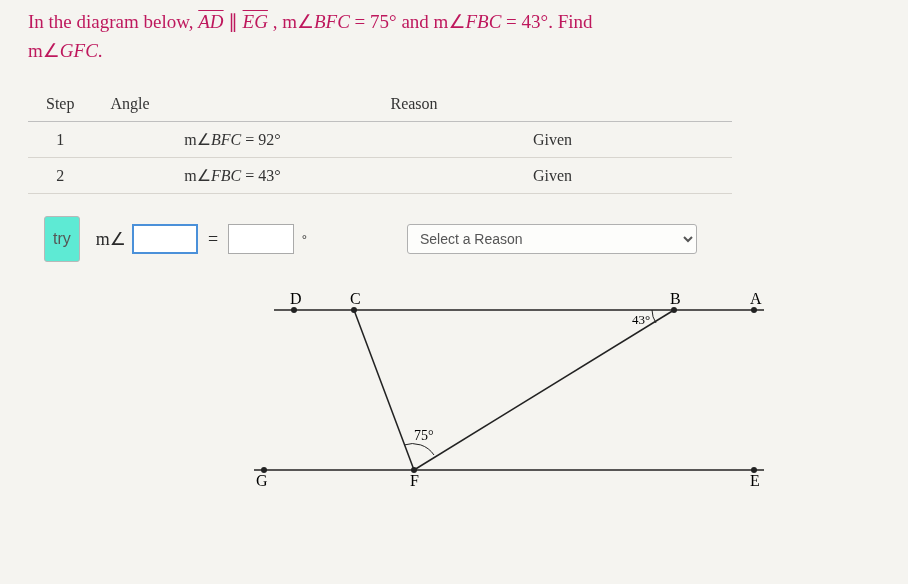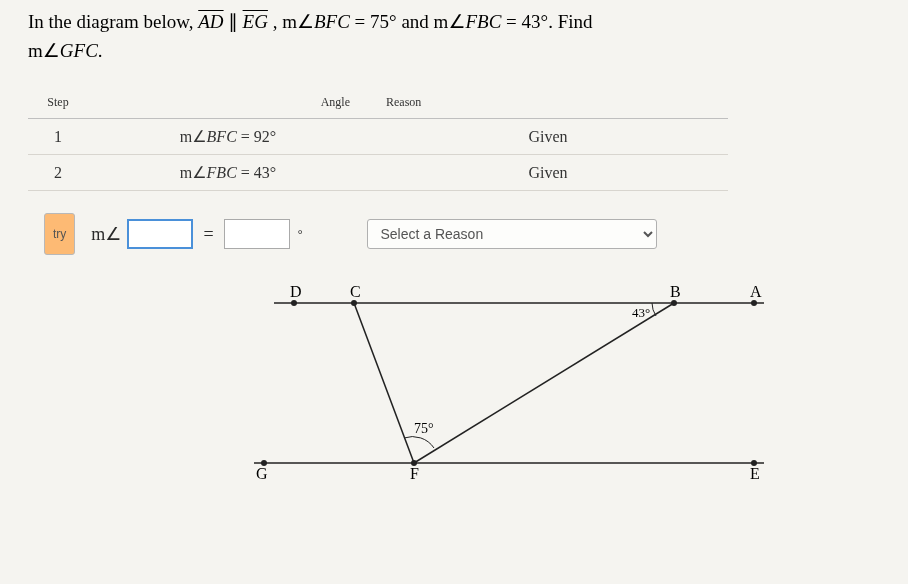--- a/index.html
+++ b/index.html
@@ -7,57 +7,57 @@
       font-family: Georgia, 'Times New Roman', serif;
       background: #f5f4f0;
       width: 908px;
       height: 584px;
       padding: 8px 28px;
       color: #2a2a2a;
     }
     .problem {
       font-size: 19px;
       line-height: 1.5;
-      color: #000000;
+      color: #be185d;
       margin-bottom: 22px;
     }
     .overline { text-decoration: overline; font-style: italic; }
     .mi { font-style: italic; }
     .table {
       border-collapse: collapse;
       margin-bottom: 16px;
     }
     .table th {
       font-weight: normal;
       padding: 8px 18px;
       border-bottom: 1px solid #bfbfbf;
       color: #333;
-      font-size: 12px;
+      font-size: 16px;
     }
     .table td {
       padding: 8px 18px;
       border-bottom: 1px solid #d8d5cf;
       color: #333;
       font-size: 16px;
       text-align: center;
     }
     .step-col { width: 60px; }
-    .angle-col { width: 280px; text-align: right;}
+    .angle-col { width: 280px; text-align: left;}
     .reason-col { width: 360px; text-align: left;}
     .entry-row {
       display: flex;
       align-items: center;
       gap: 6px;
       padding: 6px 0 0 16px;
     }
     .try-btn {
       font-family: Arial, sans-serif;
-      font-size: 12px;
+      font-size: 16px;
       color: #555;
-      background: #fdba74;
+      background: #5eead4;
       border: 1px solid #b8b8b8;
       border-radius: 3px;
       padding: 13px 8px;
       cursor: pointer;
       margin-right: 8px;
     }
     .mangle {
       font-size: 18px;
       margin-left: 2px;
     }
@@ -77,21 +77,21 @@
     .reason-select {
       width: 290px;
       height: 30px;
       font-family: Arial, sans-serif;
       font-size: 14px;
       color: #555;
       background: #fdfdfb;
       border: 1px solid #b0b0b0;
       border-radius: 3px;
       padding: 2px 8px;
-      margin-left: 59px;
+      margin-left: 94px;
     }
     .diagram {
       display: block;
       margin: 28px auto 0 auto;
     }
   </style>
 </head>
 <body>
 
 <div class="problem">

